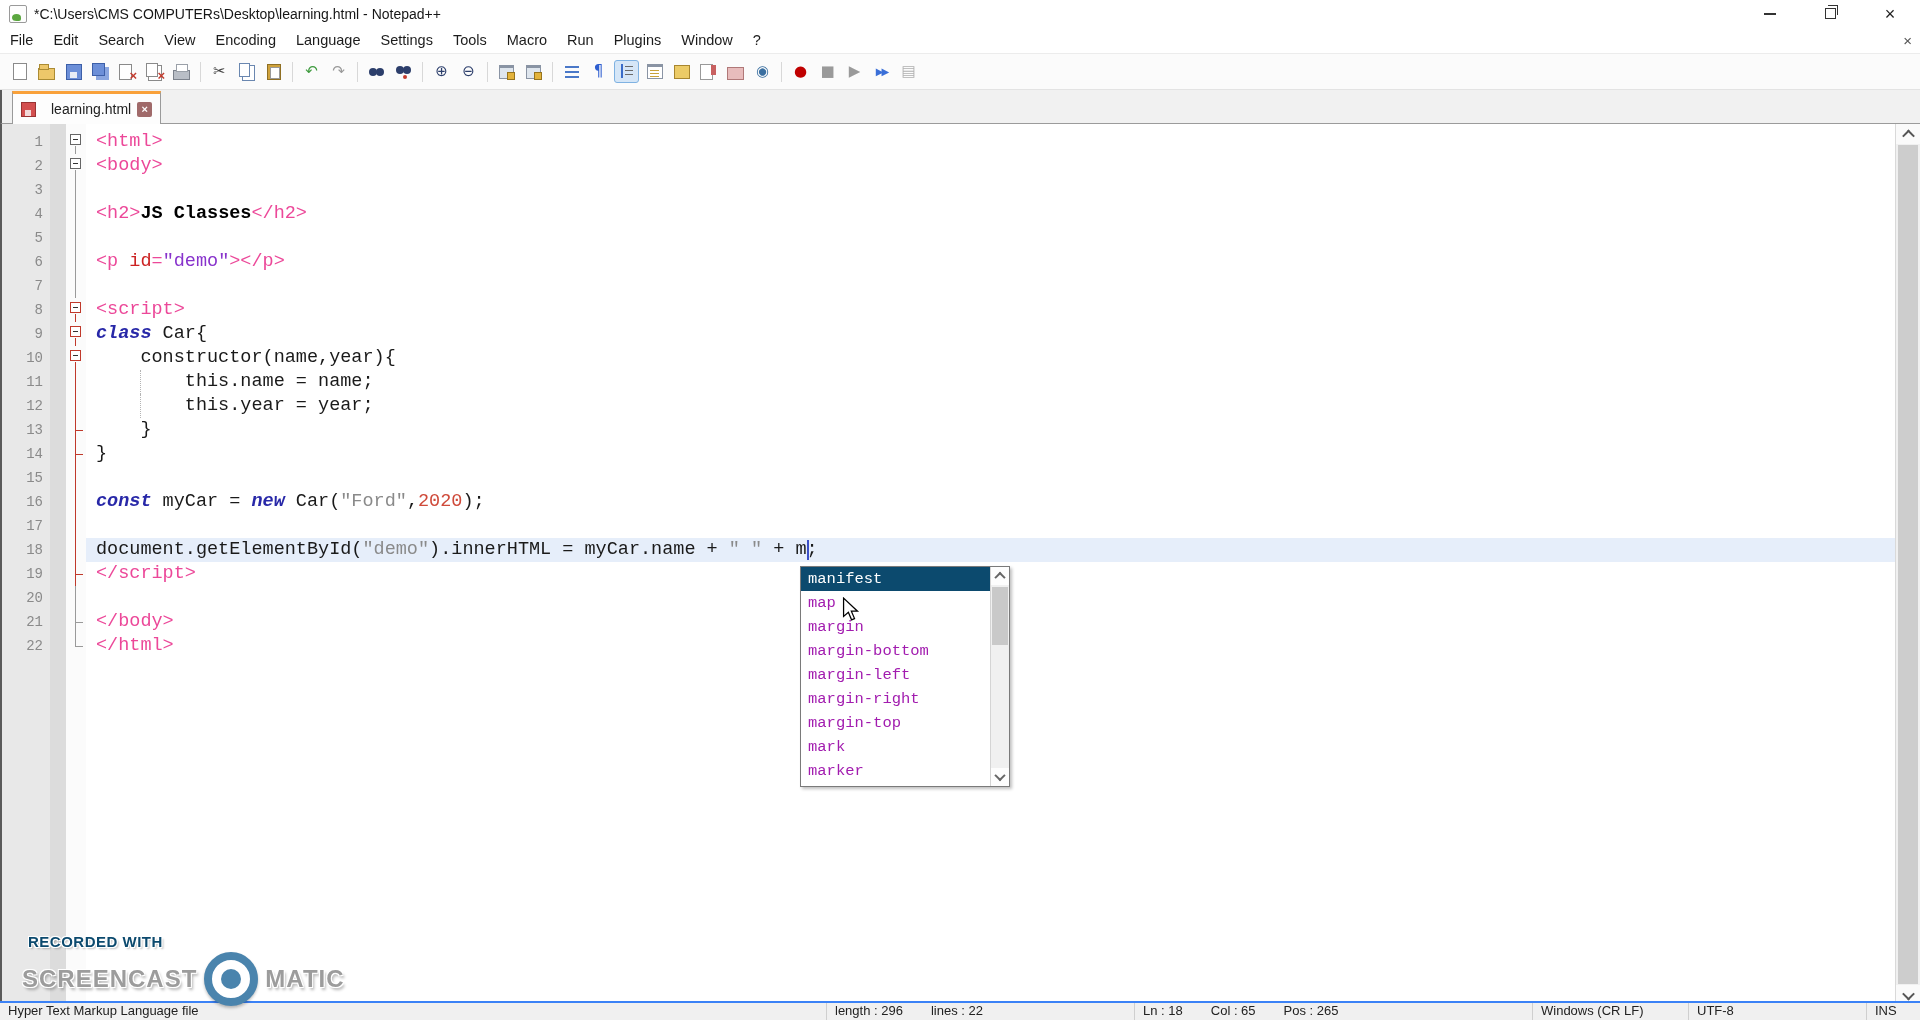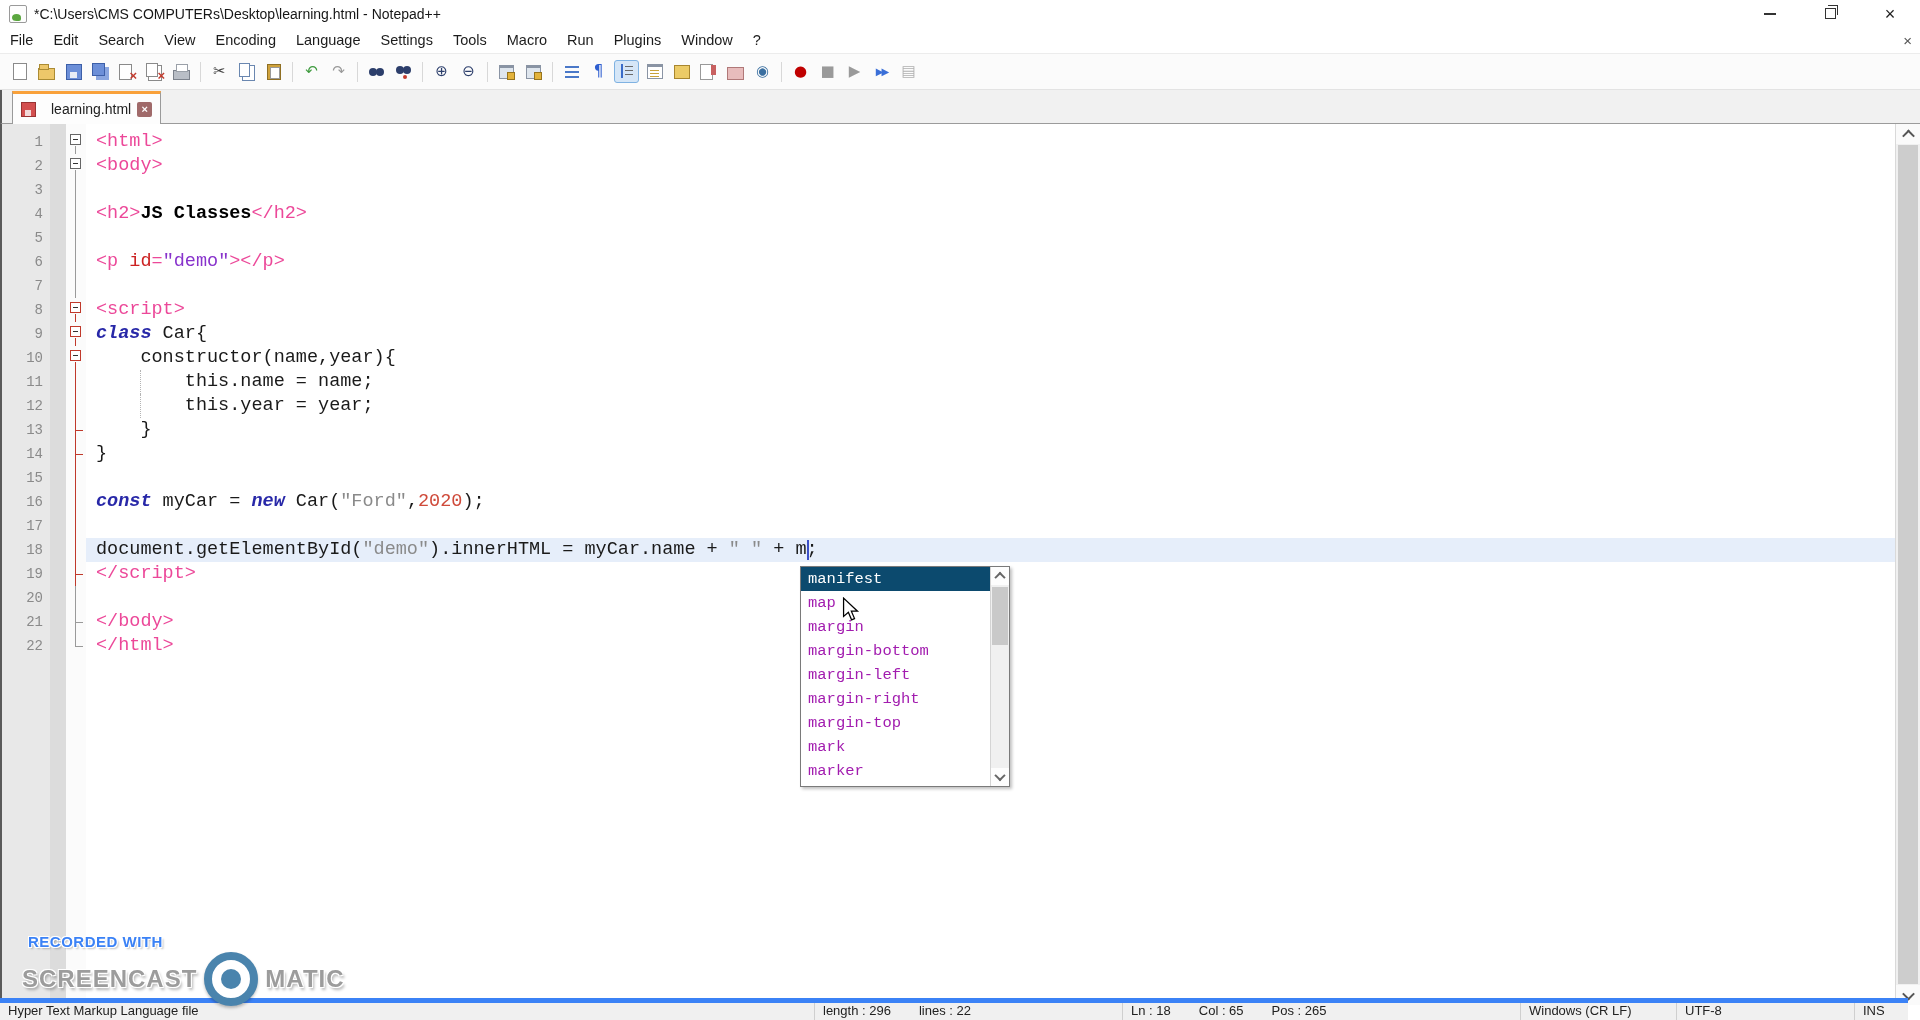--- a/index.html
+++ b/index.html
@@ -120,28 +120,28 @@
   .ac-btn{position:absolute;left:0;width:18px;height:18px;background:#fdfdfd;display:flex;align-items:center;justify-content:center;}
   .ac-btn.up{top:0;} .ac-btn.down{bottom:0;}
   .ac-chev{width:6px;height:6px;border-left:2px solid #666;border-top:2px solid #666;}
   .ac-thumb{position:absolute;left:1px;right:1px;top:20px;height:58px;background:#c9c9c9;}
 
   
   .mouse-cursor{position:absolute;left:840px;top:597px;z-index:40;}
 
   
   .watermark{position:absolute;left:22px;top:933px;z-index:20;user-select:none;}
-  .wm-line1{font-size:15px;font-weight:bold;letter-spacing:.5px;color:#3b82f6;text-shadow:-1px -1px 0 #fff,1px -1px 0 #fff,-1px 1px 0 #fff,1px 1px 0 #fff,2px 2px 2px rgba(0,0,0,.25);margin-left:6px;}
+  .wm-line1{font-size:15px;font-weight:bold;letter-spacing:.5px;color:#0c4a6e;text-shadow:-1px -1px 0 #fff,1px -1px 0 #fff,-1px 1px 0 #fff,1px 1px 0 #fff,2px 2px 2px rgba(0,0,0,.25);margin-left:6px;}
   .wm-line2{display:flex;align-items:center;gap:7px;margin-top:2px;}
   .wm-big{font-size:24px;font-weight:bold;letter-spacing:1px;color:#9c9c9c;text-shadow:-1px -1px 0 #fff,1px -1px 0 #fff,-1px 1px 0 #fff,1px 1px 0 #fff,2px 3px 3px rgba(0,0,0,.3);}
   .wm-logo{width:38px;height:38px;border-radius:50%;background:#fff;border:8px solid #4a84ad;position:relative;box-shadow:0 2px 3px rgba(0,0,0,.25);}
   .wm-logo::after{content:"";position:absolute;left:50%;top:50%;width:20px;height:20px;margin:-10px 0 0 -10px;border-radius:50%;background:#4a84ad;}
 
   
-  .statusbar{position:absolute;left:0;right:12px;bottom:0;height:17px;background:#f0f0f0;border-top:5px solid #3b82f6;display:flex;font-size:13px;line-height:16px;color:#222;overflow:hidden;}
+  .statusbar{position:absolute;left:0;right:0;bottom:0;height:17px;background:#f0f0f0;border-top:2px solid #3b82f6;display:flex;font-size:13px;line-height:16px;color:#222;overflow:hidden;}
   .sb-sec{padding-left:8px;box-sizing:border-box;white-space:pre;overflow:hidden;}
   .sb-sec + .sb-sec{border-left:1px solid #cfcfcf;}
   .sb-doctype{flex:1;}
   .sb-len{width:308px;} .sb-pos{width:366px;} .sb-eol{width:156px;margin-left:32px;} .sb-enc{width:178px;} .sb-ins{width:54px;}
   .sb-gap{display:inline-block;width:28px;}
 </style>
 </head>
 <body>
 
 <div class="window">

